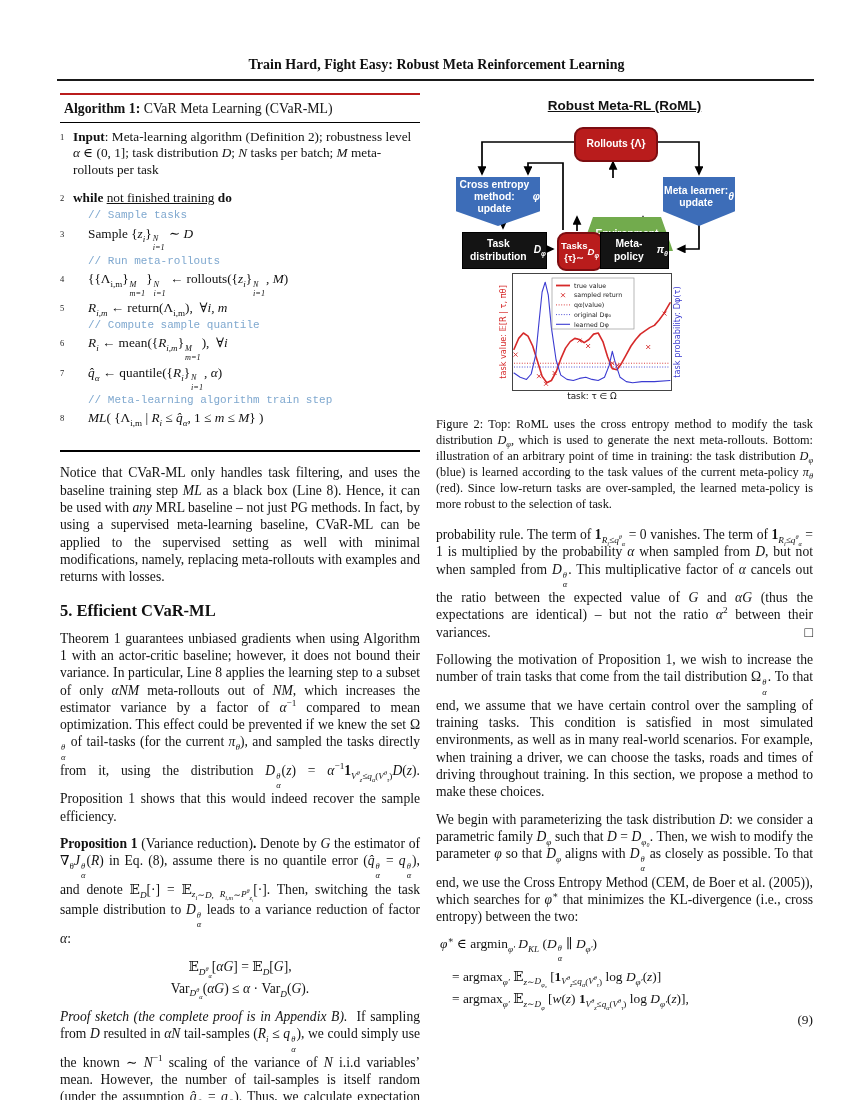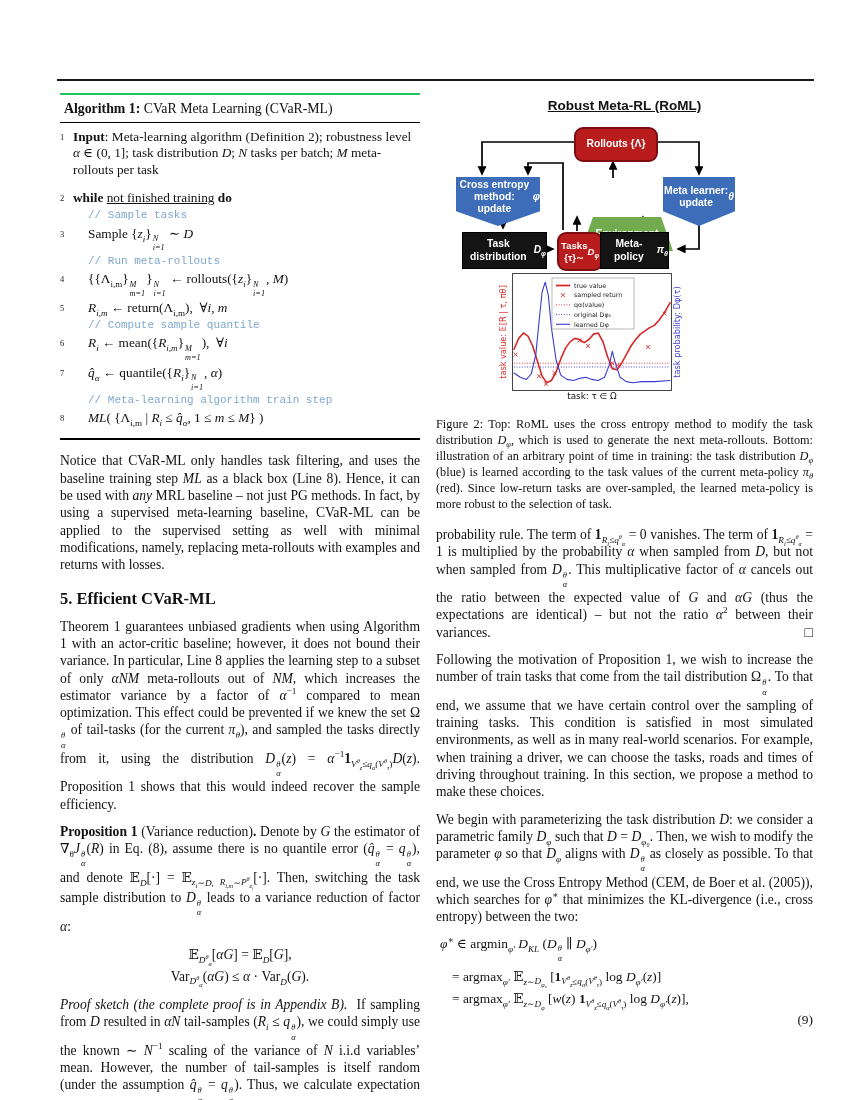--- a/index.html
+++ b/index.html
@@ -12,21 +12,21 @@
   .col-left { width:360px; }
   .col-right { width:377px; }
   .body-text { font-size:13.6px; line-height:1.275; text-align:justify; }
   p.body-text { margin:0 0 10px 0; }
   sub,sup { font-size:68%; line-height:0; }
   .ss { display:inline-flex; flex-direction:column; align-items:flex-start; vertical-align:-0.45em;
         font-size:62%; line-height:1.1; margin:0 1px 0 1px; font-style:italic; }
   .ss span { display:block; }
   .qed { float:right; font-size:14px; }
   
-  .algo { border-top:2px solid #22c55e; border-bottom:2px solid #000; padding:2px 0 9px 0; }
+  .algo { border-top:2px solid #b91c1c; border-bottom:2px solid #000; padding:2px 0 21px 0; }
   .algo-caption { font-size:13.8px; padding:4px 0 5px 4px; border-bottom:1.3px solid #000; margin-bottom:6px; }
   .algo-line { display:flex; font-size:13.3px; line-height:1.24; margin:2.5px 0; text-align:left; }
   .algo-num { width:13px; flex:none; font-size:8.5px; color:#222; padding-top:3px; }
   .algo-body { flex:1; }
   .ind1 .algo-body { padding-left:15px; }
   .algo-comment { color:#7fa8cf; font-family:Liberation Mono, monospace; font-size:11px; }
   .gap8 { height:7px; }
   
   .sec-heading { font-size:16.5px; font-weight:bold; margin:15px 0 9px 0; }
   .eq-block { text-align:center; font-size:13.6px; margin:11px 0 11px 0; }
@@ -56,20 +56,21 @@
   
   .eq9 { font-size:13.4px; margin-top:4px; }
   .eq9-line1 { margin:2px 0 6px 4px; }
   .eq9-line  { margin:6px 0 6px 16px; }
   .eq9-num { text-align:right; margin-top:-2px; }
 </style>
 </head>
 <body>
 
 <div class="page">
+  <div class="header-title">Train Hard, Fight Easy: Robust Meta Reinforcement Learning</div>
   <div class="header-rule"></div>
 
   <div class="cols">
 
     <div class="col-left">
       <div class="algo">
         <div class="algo-caption"><b>Algorithm 1:</b> CVaR Meta Learning (CVaR-ML)</div>
         <div>
             <div class="algo-line">
               <span class="algo-num">1</span>

